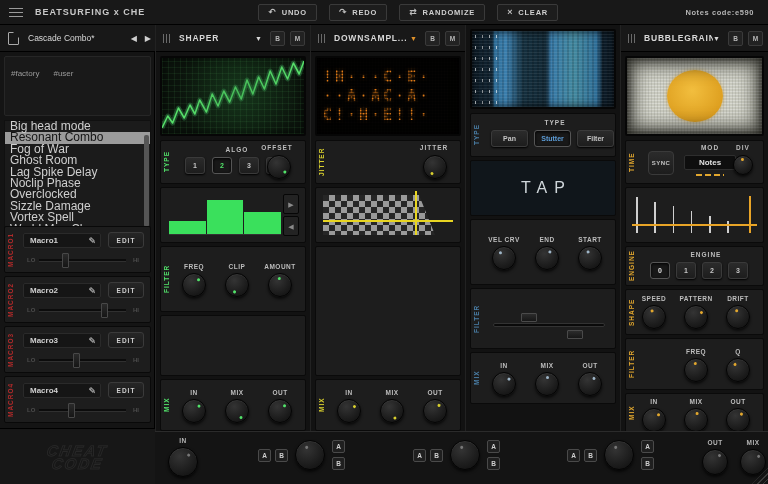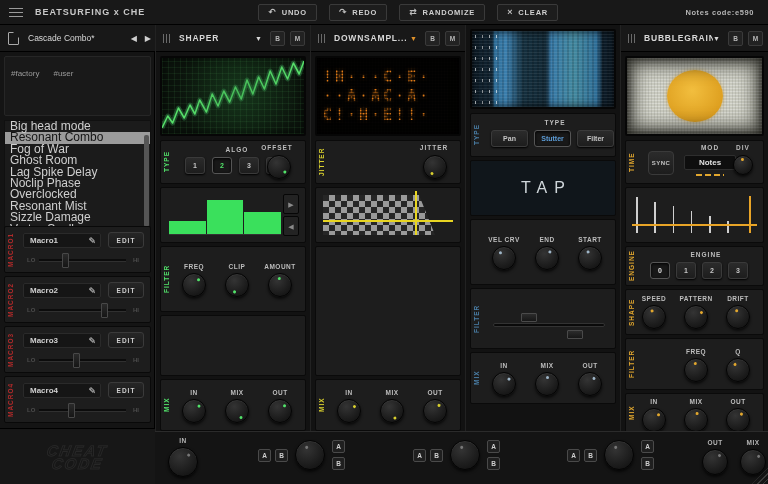--- a/index.html
+++ b/index.html
@@ -168,21 +168,20 @@
     <div id="tagpanel"><span>#factory</span><span>#user</span></div>
     <div id="presetlist">
 
     <div class="preset">Big head mode</div>
         <div class="preset sel">Resonant Combo</div>
         <div class="preset">Fog of War</div>
         <div class="preset">Ghost Room</div>
         <div class="preset">Lag Spike Delay</div>
         <div class="preset">Noclip Phase</div>
         <div class="preset">Overclocked</div>
-        <div class="preset">Resonant Mist</div>
         <div class="preset">Sizzle Damage</div>
         <div class="preset">Vortex Spell</div>
         <div class="preset">World Map Chorus</div>
         <div id="scrollbar"></div>
       </div>
 
     <div class="macro" id="macro-1" style="top:201px">
       <div class="vlab">MACRO1</div>
       <div class="mname"><span>Macro1</span><span class="pencil">✎</span></div>
       <div class="editbtn">EDIT</div>

